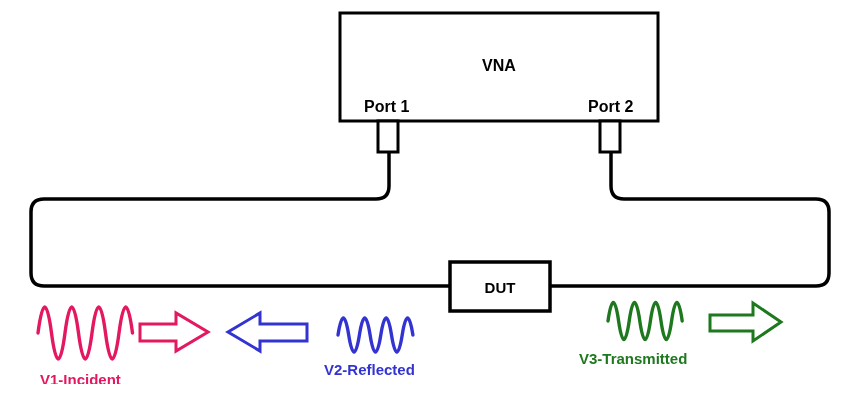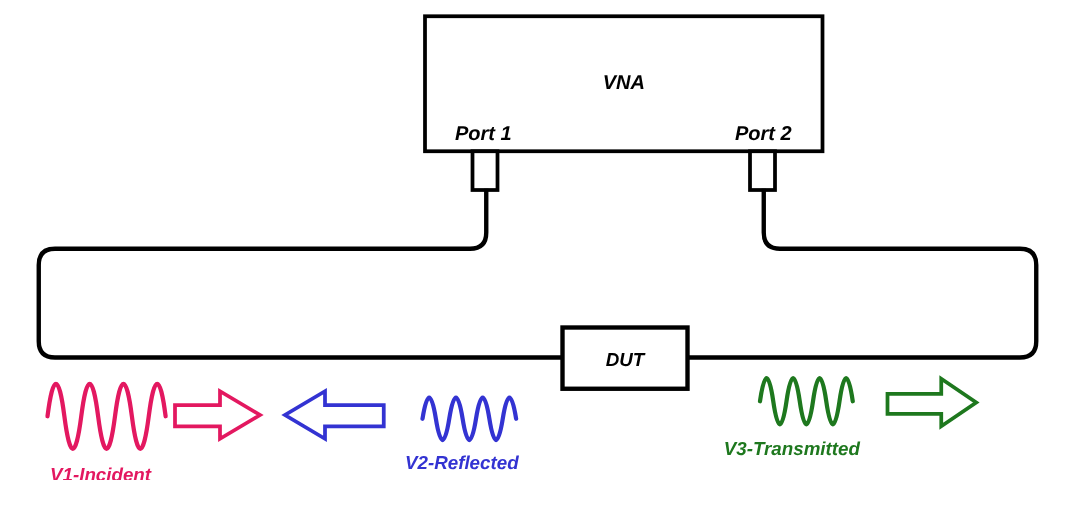--- a/index.html
+++ b/index.html
@@ -7,21 +7,20 @@
     padding: 0;
     background: #ffffff;
     font-family: "Liberation Sans", sans-serif;
   }
   .stage {
     position: relative;
     width: 853px;
     height: 384px;
     background: var(--color-background, #ffffff);
     overflow: hidden;
-    font-style: italic;
   }
   svg { display: block; }
 
   .box {
     fill: #ffffff;
     stroke: var(--color-line, #000000);
     stroke-width: 3;
   }
   .box-thick {
     fill: #ffffff;

